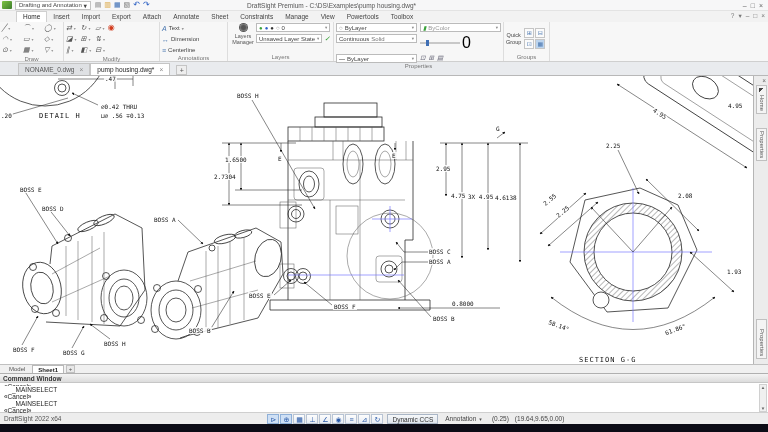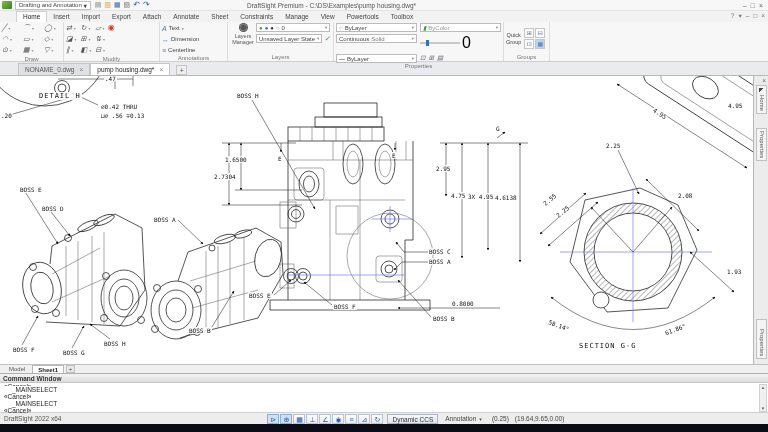--- a/index.html
+++ b/index.html
@@ -469,21 +469,21 @@
           <ellipse cx="700" cy="10" rx="14" ry="10"></ellipse>
         </g>
         <g class="dim">
           <line x1="617" y1="8" x2="747" y2="92" marker-start="url(#ar)" marker-end="url(#ar)"></line>
         </g>
       </g>
     </svg>
 
     <span class="ann" style="left:0;top:36px">.20</span>
     <span class="ann" style="left:104px;top:-1px">.47</span>
-    <span class="ann big" style="left:38px;top:16px">DETAIL H</span>
+    <span class="ann big" style="left:38px;top:36px">DETAIL H</span>
     <span class="ann" style="left:100px;top:27px">⌀0.42 THRU</span>
     <span class="ann" style="left:100px;top:36px">⊔⌀ .56 ∓0.13</span>
 
     <span class="ann" style="left:19px;top:110px">BOSS E</span>
     <span class="ann" style="left:41px;top:129px">BOSS D</span>
     <span class="ann" style="left:12px;top:270px">BOSS F</span>
     <span class="ann" style="left:62px;top:273px">BOSS G</span>
     <span class="ann" style="left:103px;top:264px">BOSS H</span>
     <span class="ann" style="left:153px;top:140px">BOSS A</span>
     <span class="ann" style="left:188px;top:251px">BOSS B</span>
@@ -505,21 +505,21 @@
     <span class="ann" style="left:432px;top:239px">BOSS B</span>
     <span class="ann" style="left:451px;top:224px">0.8000</span>
 
     <span class="ann" style="left:605px;top:66px">2.25</span>
     <span class="ann rm40" style="left:541px;top:126px">2.55</span>
     <span class="ann rm40" style="left:554px;top:138px">2.25</span>
     <span class="ann" style="left:677px;top:116px">2.08</span>
     <span class="ann" style="left:726px;top:192px">1.93</span>
     <span class="ann r20" style="left:549px;top:242px">58.14°</span>
     <span class="ann rm20" style="left:663px;top:254px">61.86°</span>
-    <span class="ann big" style="left:578px;top:266px">SECTION G-G</span>
+    <span class="ann big" style="left:578px;top:280px">SECTION G-G</span>
     <span class="ann r33" style="left:655px;top:30px">4.95</span>
     <span class="ann" style="left:727px;top:26px">4.95</span>
 
     <div class="side-strip">
       <span class="strip-x">×</span>
       <div class="vtab" style="top:9px">
         <span class="ptr-ic"></span>
         <span>Home</span>
       </div>
       <div class="vtab" style="top:52px">

